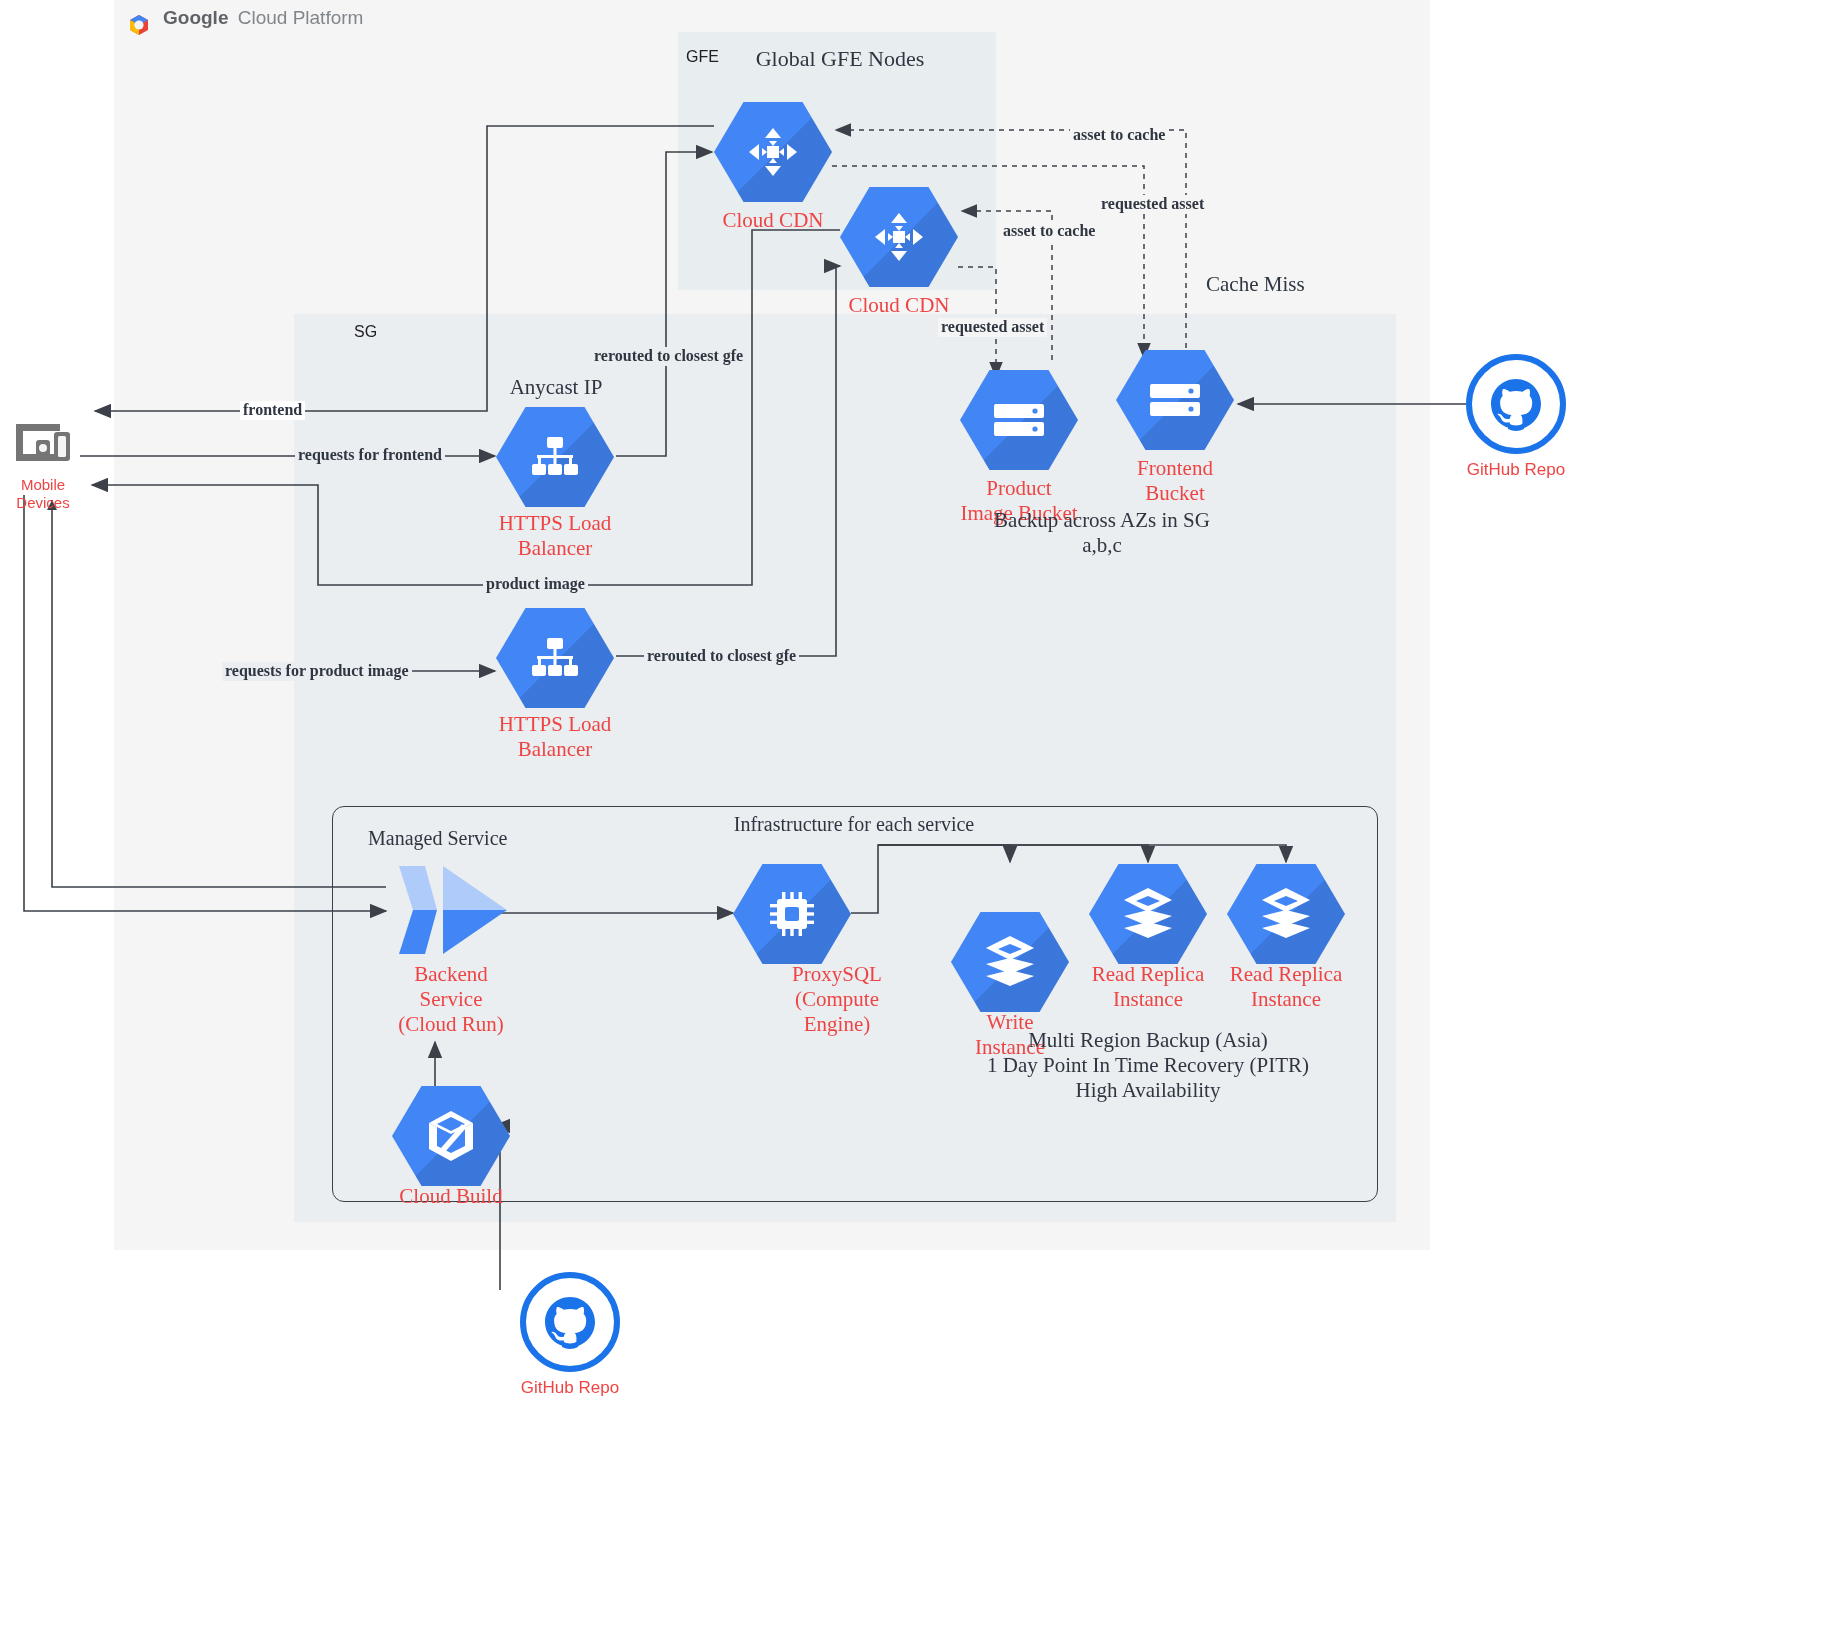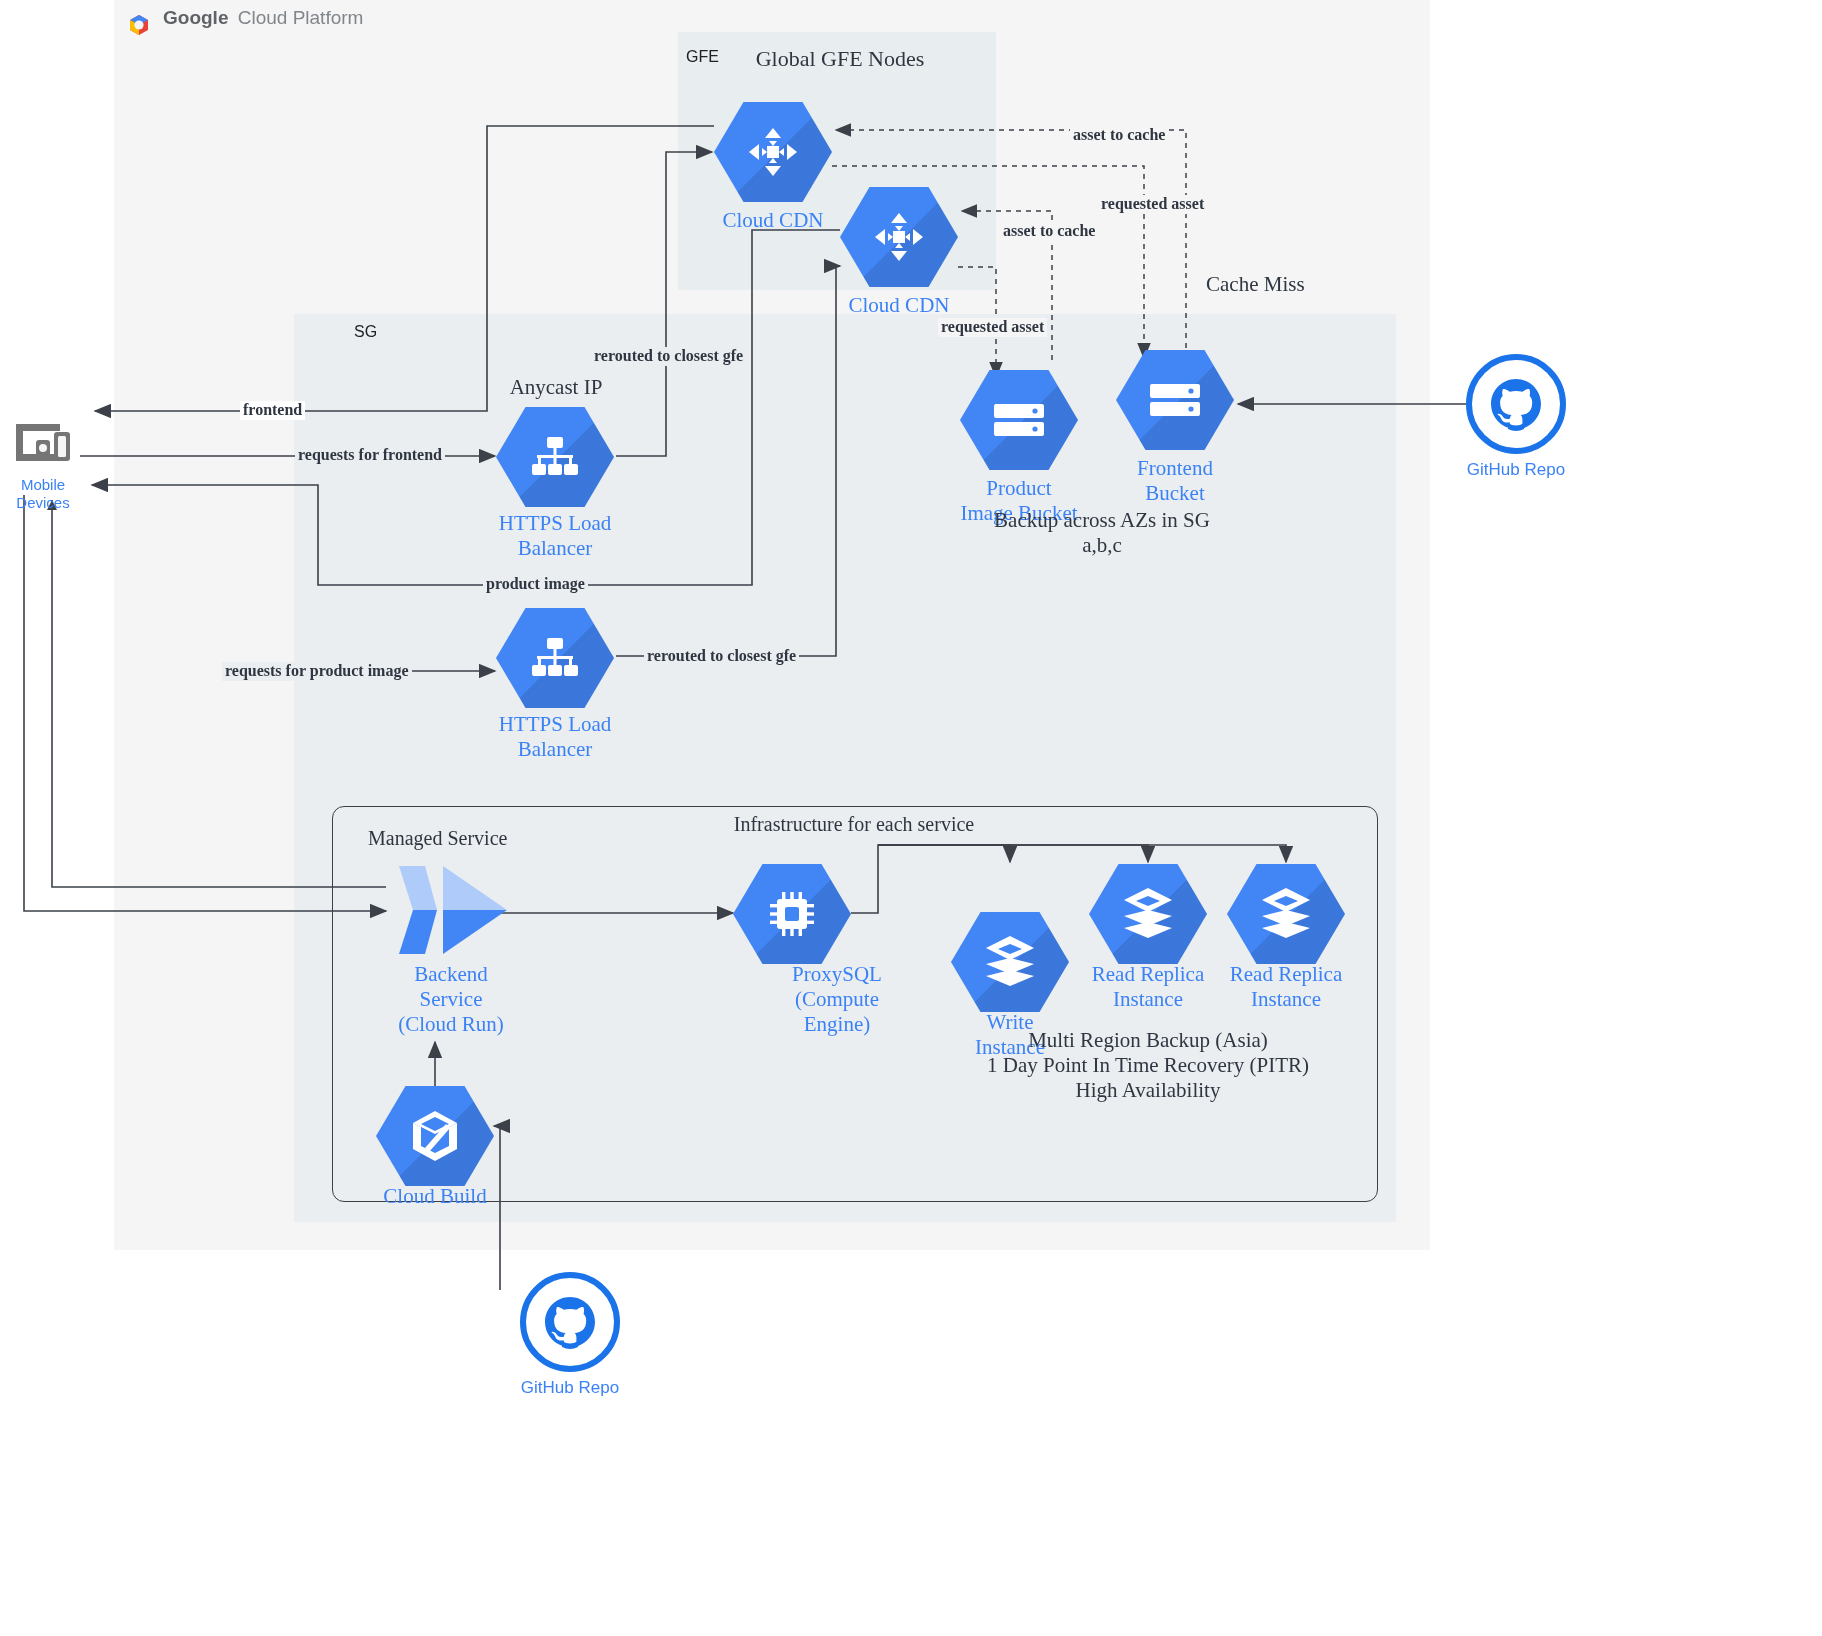--- a/index.html
+++ b/index.html
@@ -15,21 +15,21 @@
   .outline-box{border:1.5px solid #3b4049;border-radius:12px;background:transparent;}
 
   .lbl{position:absolute;color:#2f3642;white-space:pre;line-height:1.18;}
   .lbl.serif{font-family:"Liberation Serif", serif;}
   .lbl.sans{font-family:"Liberation Sans", sans-serif;}
   .lbl.bold{font-weight:bold;}
   .center{text-align:center;transform:translateX(-50%);}
 
   .node{position:absolute;}
   .node .cap{position:absolute;left:50%;transform:translateX(-50%);text-align:center;
-             color:#3b82f6;font-family:"Liberation Serif", serif;white-space:pre;line-height:1.2;}
+             color:#ef4444;font-family:"Liberation Serif", serif;white-space:pre;line-height:1.2;}
 
   
   .hex{position:relative;width:118px;height:104px;}
   .hex .sh{position:absolute;inset:0;
     -webkit-clip-path:polygon(25% 2%,75% 2%,100% 50%,75% 98%,25% 98%,0% 50%);
     clip-path:polygon(25% 2%,75% 2%,100% 50%,75% 98%,25% 98%,0% 50%);
     background:#4285f4;}
   .hex .shadow{position:absolute;inset:0;
     -webkit-clip-path:polygon(25% 2%,75% 2%,100% 50%,75% 98%,25% 98%,0% 50%);
     clip-path:polygon(25% 2%,75% 2%,100% 50%,75% 98%,25% 98%,0% 50%);
@@ -364,21 +364,21 @@
       </svg>
     </div>
     <div class="cap" style="top:100px;font-size:21px;">Read Replica
 Instance</div>
   </div>
 
   <div class="lbl serif center" style="left:1148px;top:1028px;font-size:21px;text-align:center;">Multi Region Backup (Asia)
 1 Day Point In Time Recovery (PITR)
 High Availability</div>
 
-  <div class="node" style="left:376px;top:1084px;">
+  <div class="node" style="left:392px;top:1084px;">
     <div class="hex">
       <div class="sh"></div>
         <div class="shadow"></div>
       <svg width="54" height="56" viewBox="0 0 54 56">
         <polygon points="27,3 49,15 27,27 5,15" fill="#fff"></polygon>
         <polygon points="5,15 27,27 27,53 5,41" fill="#fff"></polygon>
         <polygon points="49,15 49,41 27,53 27,27" fill="#fff"></polygon>
         <polygon points="27,9 41,16 27,23 13,16" fill="#4285f4"></polygon>
         <polygon points="13,19 27,26 27,45 13,38" fill="#4285f4"></polygon>
         <polygon points="41,19 41,38 27,45 27,26" fill="#4285f4"></polygon>

